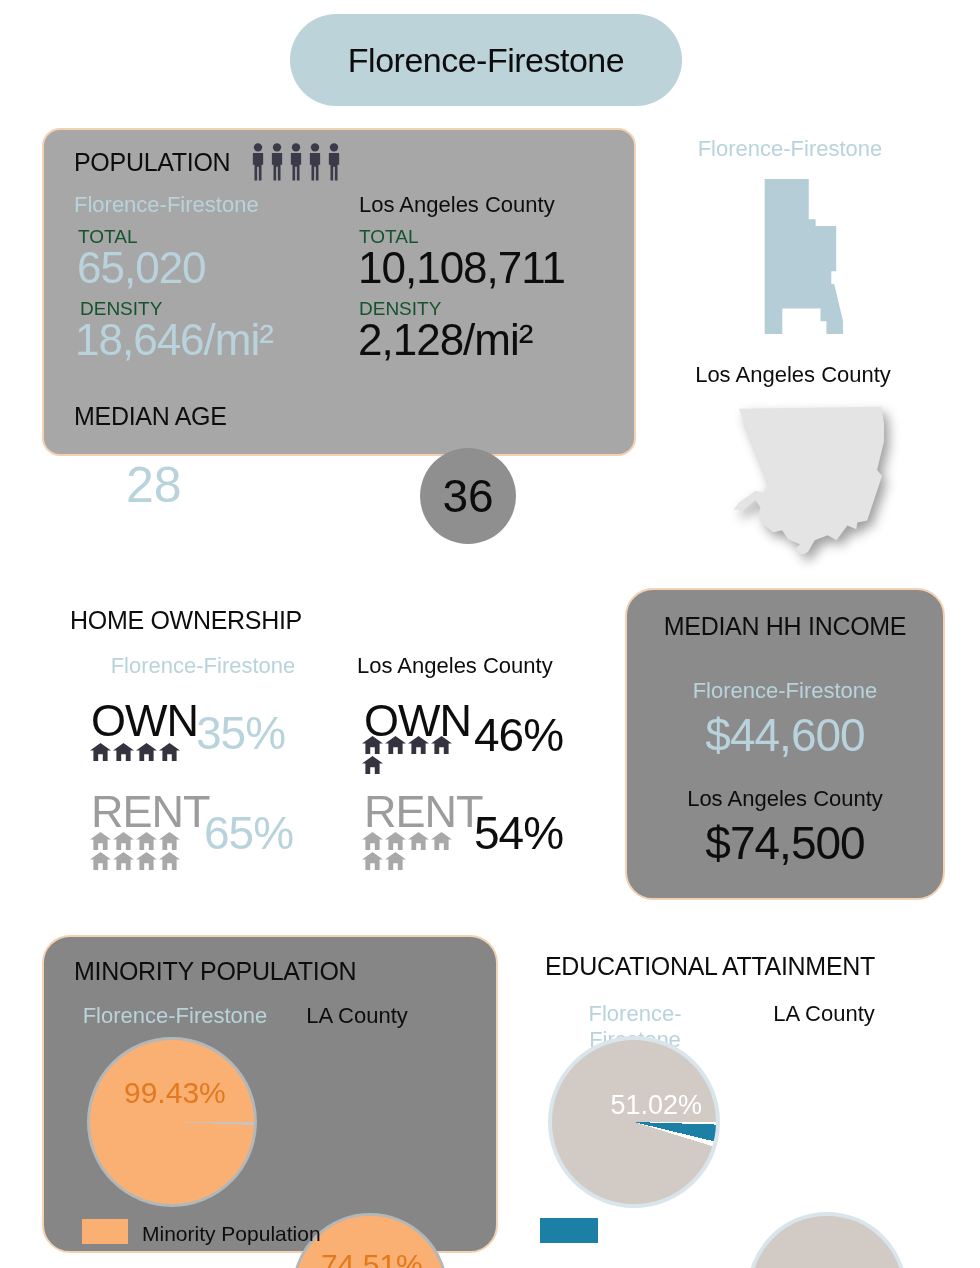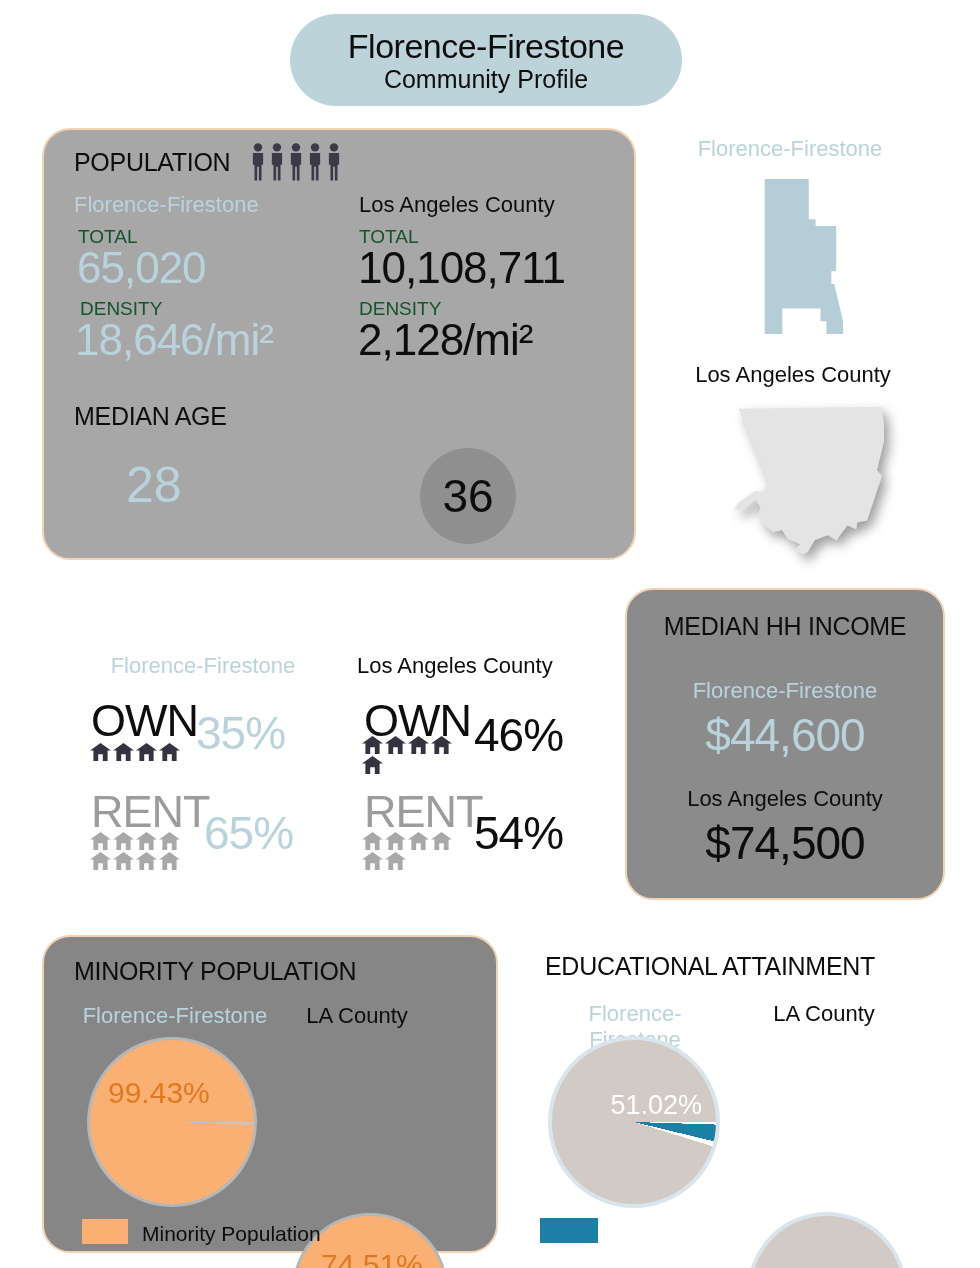--- a/index.html
+++ b/index.html
@@ -10,21 +10,21 @@
   .abs{position:absolute;}
   
   .title-pill{
     left:290px;top:14px;width:392px;height:92px;border-radius:46px;
     background:#bdd3da;display:flex;flex-direction:column;align-items:center;justify-content:center;
   }
   .title-pill .l1{font-size:34px;line-height:38px;color:#0d0d0d;letter-spacing:-0.5px;}
   .title-pill .l2{font-size:25px;line-height:28px;color:#0d0d0d;}
   
   .card{border:2px solid #f3d2b3;border-radius:28px;box-sizing:border-box;}
-  .pop-card{left:42px;top:128px;width:594px;height:432px;background:#a7a7a7;}
+  .pop-card{left:42px;top:128px;width:594px;height:328px;background:#a7a7a7;border-radius:18px;}
   .income-card{left:625px;top:588px;width:320px;height:312px;background:#8b8b8b;}
   .minority-card{left:42px;top:935px;width:456px;height:318px;background:#868686;}
   
   .lb{color:#b9d3dc;}
   .blk{color:#0d0d0d;}
   .sec-title{font-size:25px;letter-spacing:-0.3px;color:#0d0d0d;}
   .region{font-size:22px;}
   .small-cap{font-size:19px;color:#14532d;}
   .big-num{font-size:44px;letter-spacing:-1px;line-height:1;}
   .center{text-align:center;}
@@ -56,21 +56,20 @@
   .legend-swatch{display:block;}
   .legend-text{font-size:21px;color:#0d0d0d;}
 </style>
 </head>
 <body>
 
 <div class="canvas">
 
   <div class="abs title-pill">
     <div class="l1">Florence-Firestone</div>
-    <div class="l2">Community Profile</div>
   </div>
 
   <div class="abs card pop-card">
     <div class="abs sec-title" style="left:30px;top:18px;">POPULATION</div>
     <div class="abs people-row" style="left:206px;top:13px;">
         <svg viewBox="0 0 16 40">
           <circle fill="currentColor" cx="8" cy="4.6" r="4.4"></circle>
           <path fill="currentColor" d="M2.6 10.4 H13.4 V23 H11.7 V39.5 H8.9 V25 H7.1 V39.5 H4.3 V23 H2.6 Z"></path>
         </svg>
         <svg viewBox="0 0 16 40">
@@ -113,20 +112,21 @@
   <div class="abs region lb center" style="left:690px;top:136px;width:200px;">Florence-Firestone</div>
   <svg class="abs map-ff" style="left:748px;top:172px;" width="98" height="166" viewBox="0 0 100 165">
     <path fill="currentColor" d="M17,5 H62 V46 H69 V53 H90 V99 H85 V112 H88 L97,150 V163 H80 V150 H74 V137 H35 V163 H17 Z"></path>
   </svg>
 
   <div class="abs region blk center" style="left:688px;top:362px;width:210px;">Los Angeles County</div>
   <svg class="abs map-la" style="left:706px;top:392px;" width="178" height="162" viewBox="0 0 180 160">
     <path fill="currentColor" d="M33,15 L177,13 L182,40 L173,77 L178,83 L163,128 L153,130 L152,137 L143,133 L132,148 L123,143 L110,148 L103,160 L97,163 L90,157 L95,152 L83,147 L77,138 L68,140 L58,132 L53,122 L55,115 L50,107 L37,118 L28,117 L33,110 L43,103 L50,98 L58,100 L63,90 Z"></path>
   </svg>
 
+  <div class="abs sec-title" style="left:70px;top:606px;">HOME OWNERSHIP</div>
 
   <div class="abs region lb center" style="left:108px;top:653px;width:190px;">Florence-Firestone</div>
   <div class="abs own-word" style="left:91px;top:695px;">OWN</div>
   <div class="abs houses houses-dark" style="left:90px;top:743px;">
       <svg viewBox="0 0 21 18">
         <path fill="currentColor" d="M10.5 0 L21 7.4 H17.6 V18 H12.8 V11.3 H8.2 V18 H3.4 V7.4 H0 Z"></path>
       </svg>
       <svg viewBox="0 0 21 18">
         <path fill="currentColor" d="M10.5 0 L21 7.4 H17.6 V18 H12.8 V11.3 H8.2 V18 H3.4 V7.4 H0 Z"></path>
       </svg>
@@ -217,21 +217,21 @@
     <div class="abs region blk center" style="left:0;top:196px;width:100%;">Los Angeles County</div>
     <div class="abs pct-num blk center" style="left:0;top:226px;width:100%;">$74,500</div>
   </div>
 
   <div class="abs card minority-card">
     <div class="abs sec-title" style="left:30px;top:20px;">MINORITY POPULATION</div>
     <div class="abs region lb center" style="left:36px;top:66px;width:190px;">Florence-Firestone</div>
     <div class="abs region blk center" style="left:238px;top:66px;width:150px;">LA County</div>
 
     <div class="abs pie minority" style="left: 43px; top: 100px; width: 170px; height: 170px; background: conic-gradient(from 90deg, rgb(201, 194, 198) 0deg, rgb(201, 194, 198) 0.57%, rgb(250, 176, 114) 0.57%, rgb(250, 176, 114) 100%);">
-      <span class="pie-label minority-label" style="left:18px;top:36px;">99.43%</span>
+      <span class="pie-label minority-label" style="left:34px;top:36px;">99.43%</span>
     </div>
     <div class="abs pie minority" style="left: 248px; top: 106px; width: 156px; height: 156px; background: conic-gradient(from 90deg, rgb(255, 255, 255) 0deg, rgb(255, 255, 255) 0.5%, rgb(201, 194, 198) 0.5%, rgb(201, 194, 198) 24.99%, rgb(255, 255, 255) 24.99%, rgb(255, 255, 255) 25.99%, rgb(250, 176, 114) 25.99%, rgb(250, 176, 114) 100%);">
       <span class="pie-label minority-label" style="left:26px;top:32px;">74.51%</span>
     </div>
 
     <span class="abs legend-swatch" style="left:38px;top:282px;width:46px;height:25px;background:#fab072;"></span>
     <span class="abs legend-text" style="left:98px;top:285px;">Minority Population</span>
   </div>
 
   <div class="abs sec-title" style="left:545px;top:952px;">EDUCATIONAL ATTAINMENT</div>

